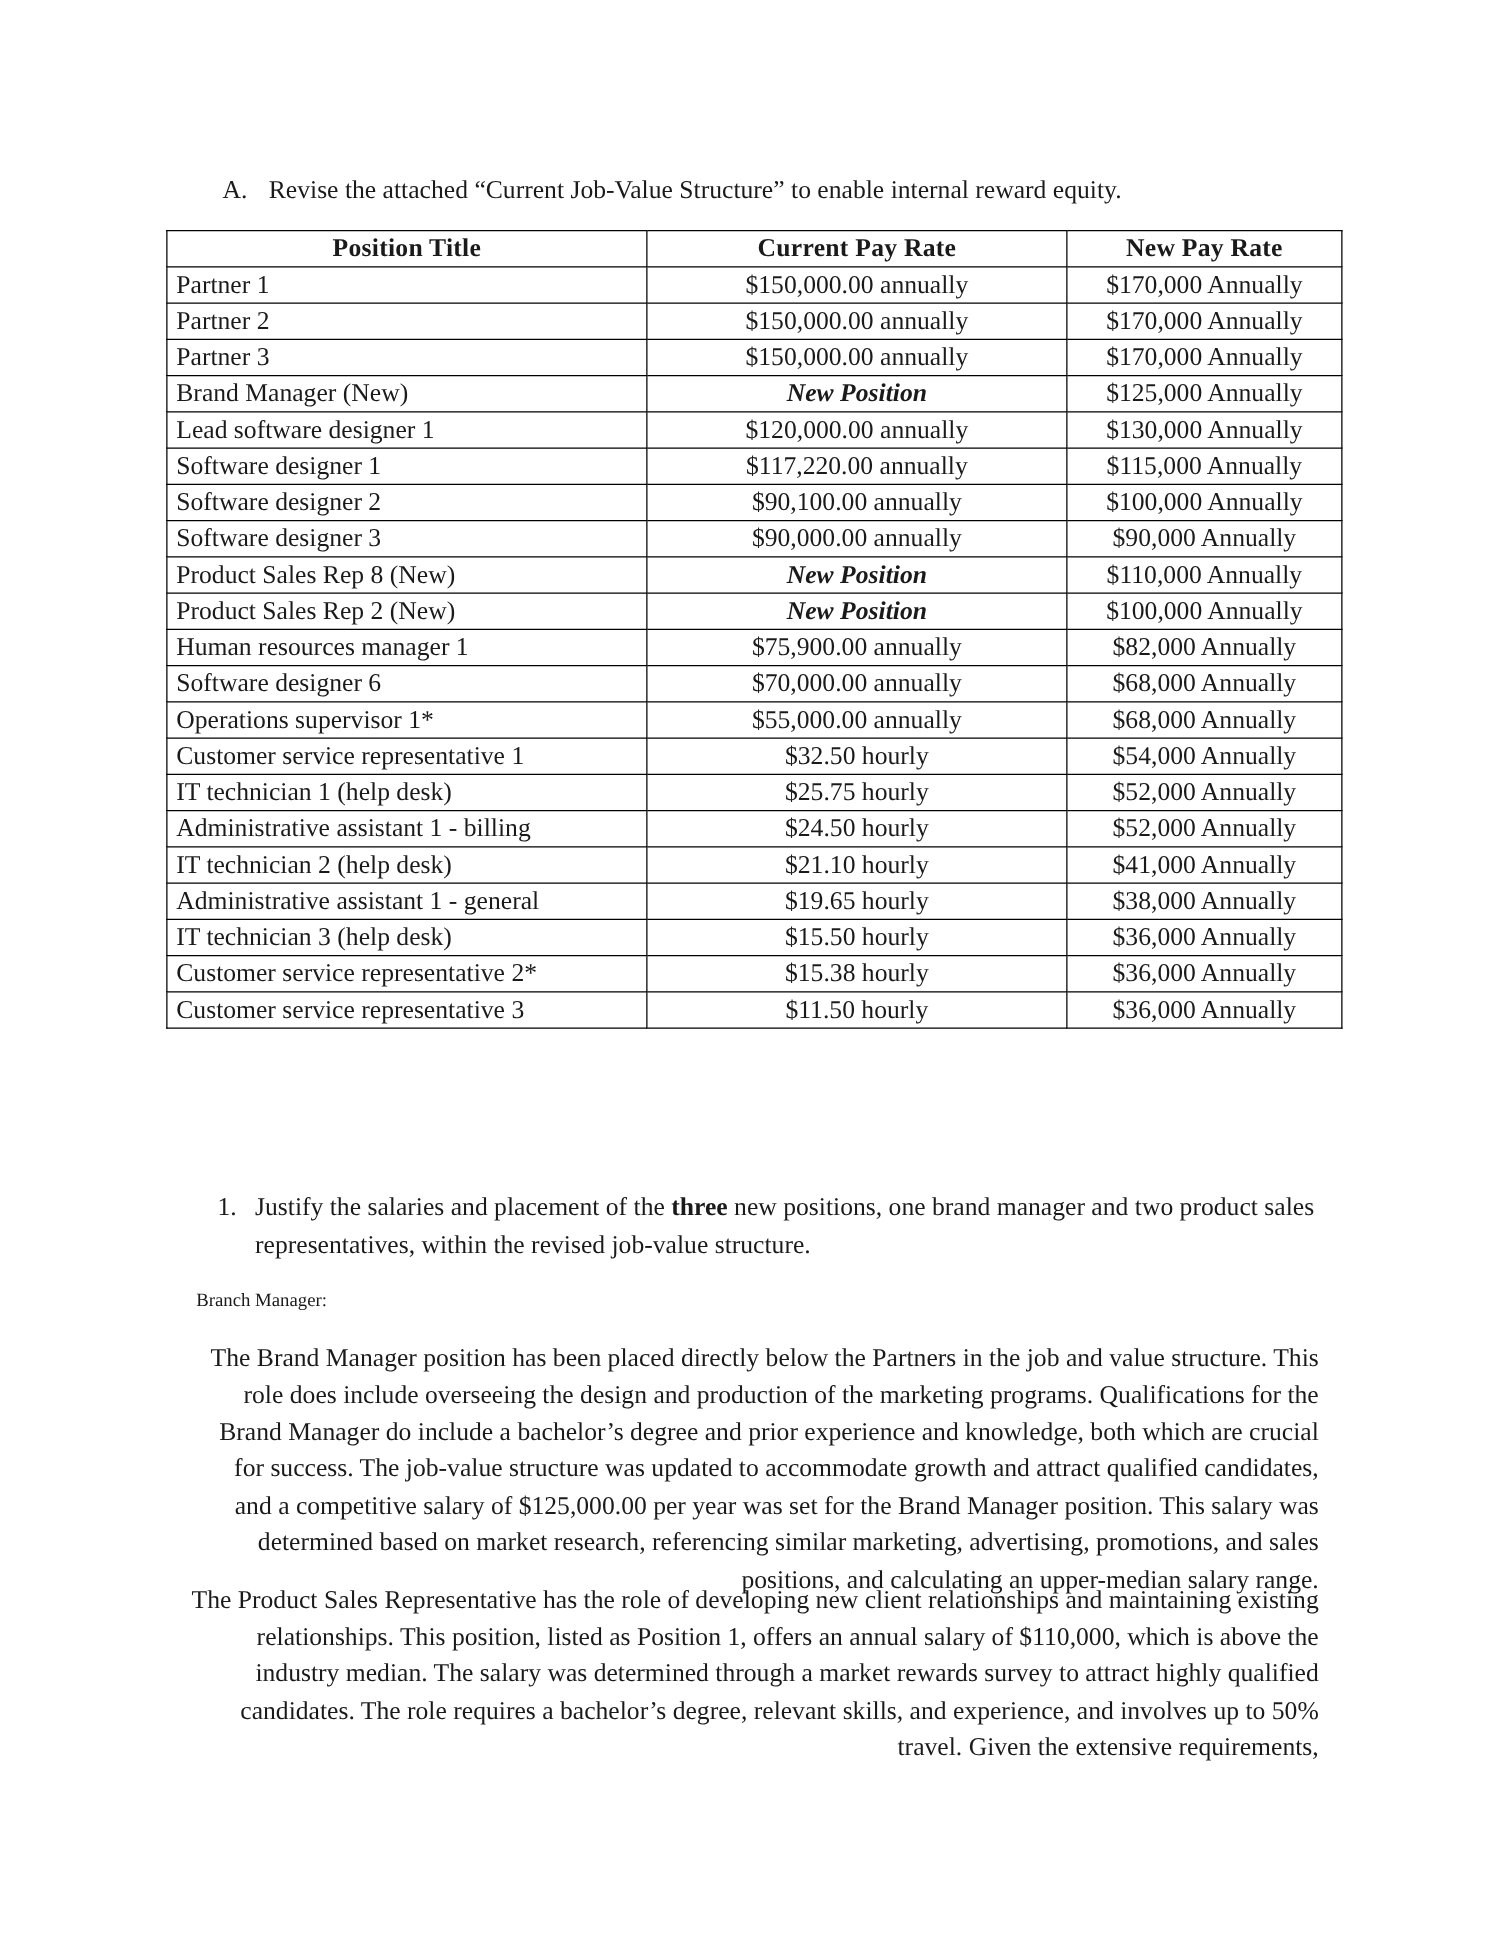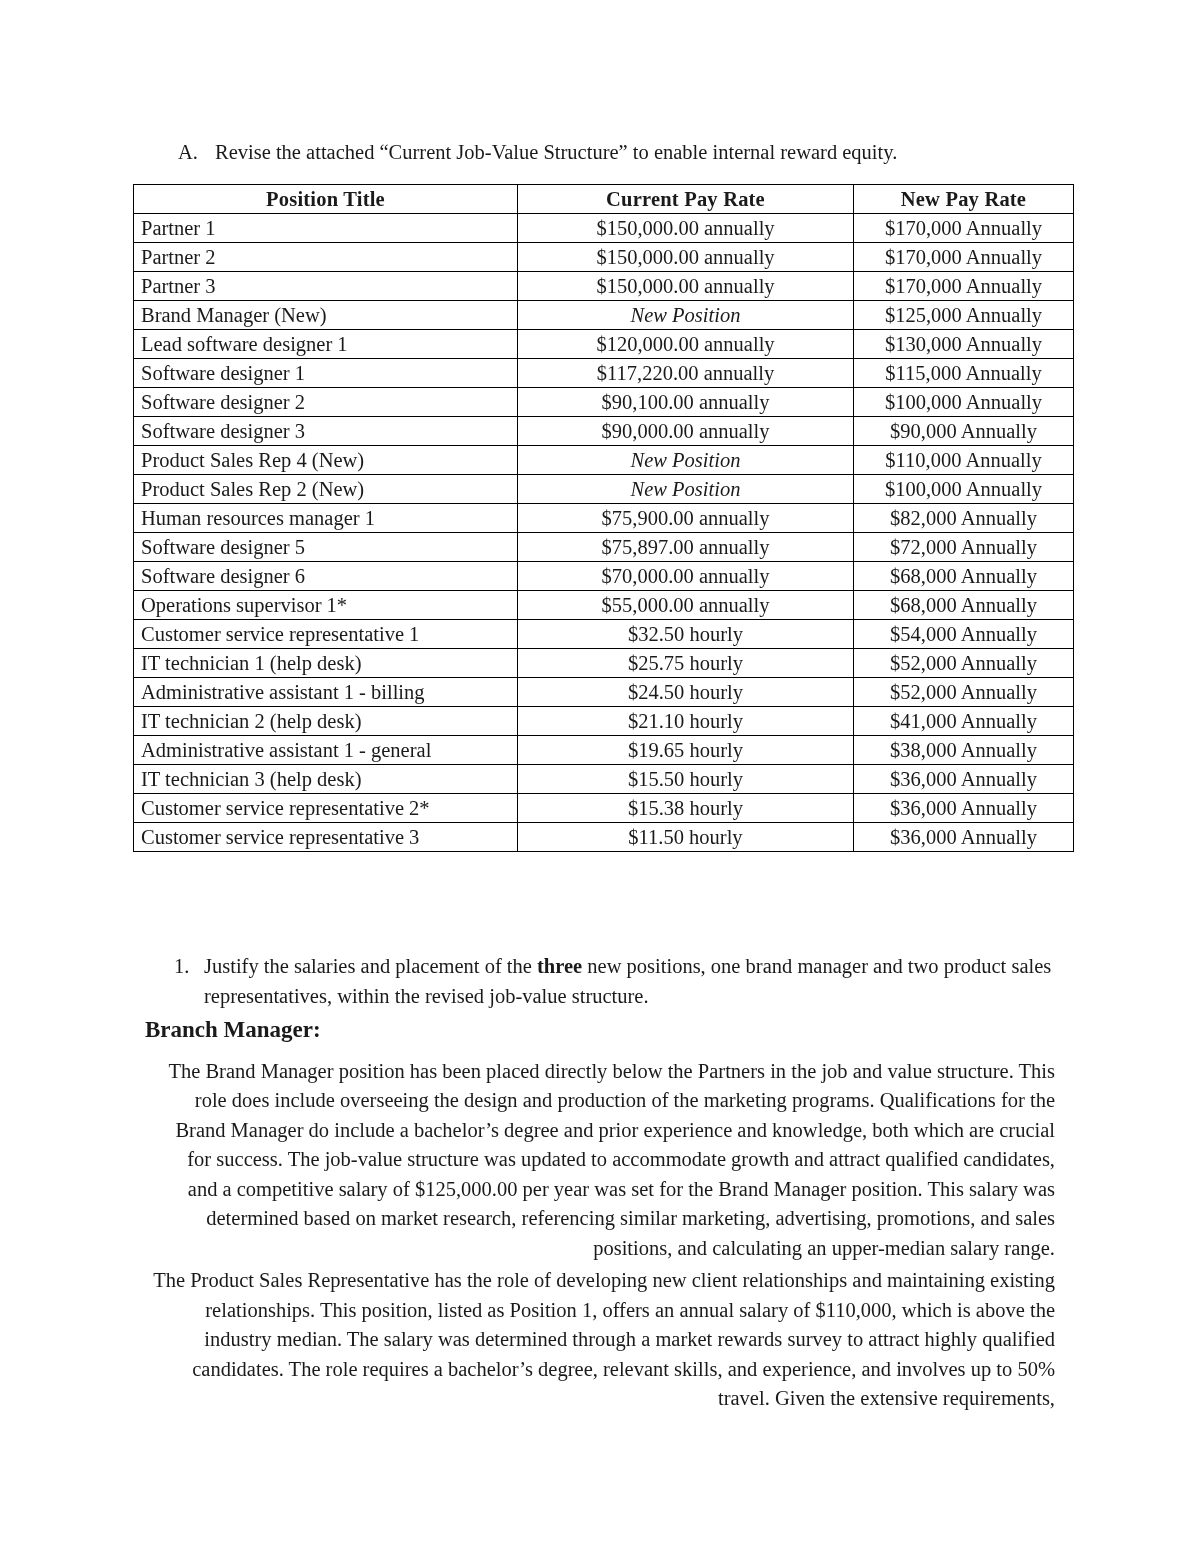--- a/index.html
+++ b/index.html
@@ -81,20 +81,21 @@
     white-space: nowrap;
     margin-left: 34px;
   }
   .jv-table td.cur,
   .jv-table td.nw {
     text-align: center;
     white-space: nowrap;
   }
   .jv-table td.newpos {
     font-style: italic;
+    font-weight: bold;
   }
 
   
   .numlist {
     position: absolute;
     left: 141px;
     top: 952px;
     width: 926px;
     font-size: 20.5px;
     line-height: 29.5px;
@@ -118,24 +119,24 @@
     position: absolute;
     left: 141px;
     width: 926px;
     font-size: 20.5px;
     line-height: 29.5px;
   }
   .prose.s1 { top: 1011px; }
   .prose.s2 { top: 1254px; }
 
   .prose h3 {
-    margin: 4px;
-    font-size: 23px;
-    line-height: 29.5px;
-    font-weight: bold;
+    margin: 16px;
+    font-size: 15px;
+    line-height: 29.5px;
+    font-weight: normal;
   }
   .prose p {
     margin: 12px;
     font-size: 20.5px;
     line-height: 29.5px;
     text-align: right;
   }
 </style>
 </head>
 <body>
@@ -195,38 +196,33 @@
           <td class="pos">Software designer 2</td>
           <td class="cur">$90,100.00 annually</td>
           <td class="nw">$100,000 Annually</td>
         </tr>
         <tr>
           <td class="pos">Software designer 3</td>
           <td class="cur">$90,000.00 annually</td>
           <td class="nw">$90,000 Annually</td>
         </tr>
         <tr>
-          <td class="pos">Product Sales Rep 4 (New)</td>
+          <td class="pos">Product Sales Rep 8 (New)</td>
           <td class="cur newpos">New Position</td>
           <td class="nw">$110,000 Annually</td>
         </tr>
         <tr>
           <td class="pos">Product Sales Rep 2 (New)</td>
           <td class="cur newpos">New Position</td>
           <td class="nw">$100,000 Annually</td>
         </tr>
         <tr>
           <td class="pos">Human resources manager 1</td>
           <td class="cur">$75,900.00 annually</td>
           <td class="nw">$82,000 Annually</td>
-        </tr>
-        <tr>
-          <td class="pos">Software designer 5</td>
-          <td class="cur">$75,897.00 annually</td>
-          <td class="nw">$72,000 Annually</td>
         </tr>
         <tr>
           <td class="pos">Software designer 6</td>
           <td class="cur">$70,000.00 annually</td>
           <td class="nw">$68,000 Annually</td>
         </tr>
         <tr>
           <td class="pos">Operations supervisor 1*</td>
           <td class="cur">$55,000.00 annually</td>
           <td class="nw">$68,000 Annually</td>

